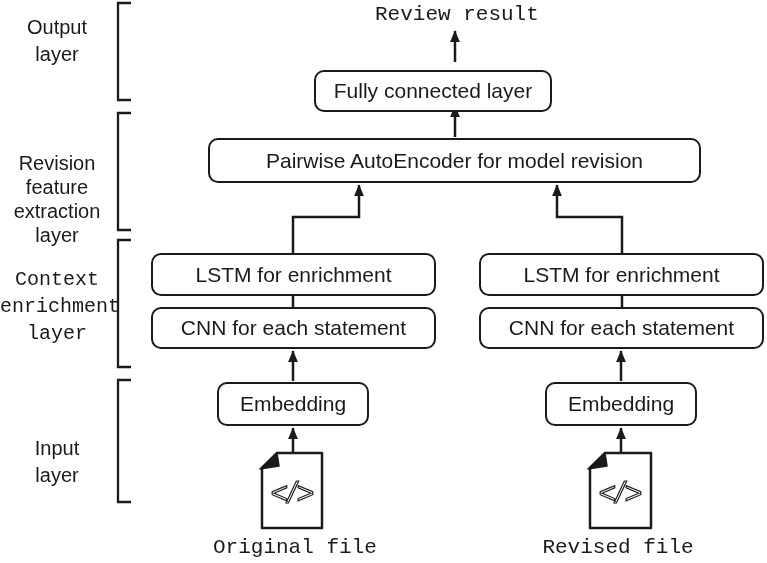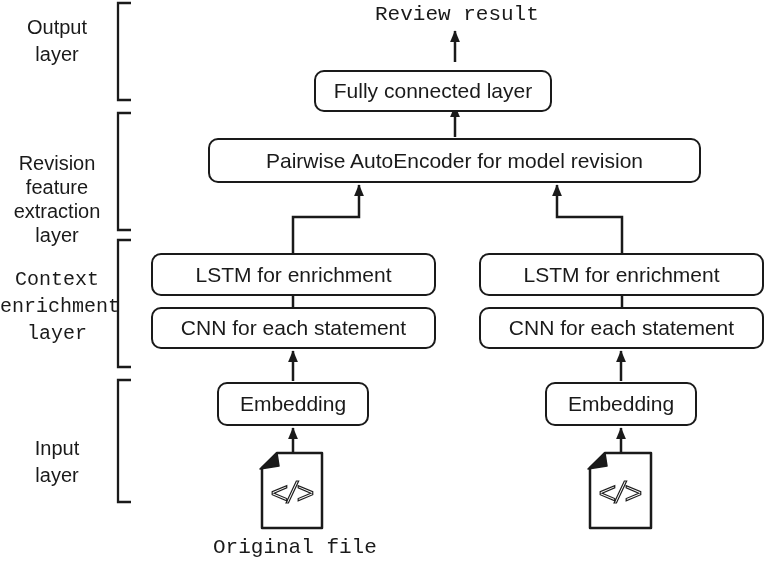--- a/index.html
+++ b/index.html
@@ -119,14 +119,15 @@
   <div class="box" style="left:151px; top:253px; width:285px; height:43px;">LSTM for enrichment</div>
   <div class="box" style="left:479px; top:253px; width:285px; height:43px;">LSTM for enrichment</div>
 
   <div class="box" style="left:151px; top:307px; width:285px; height:42px;">CNN for each statement</div>
   <div class="box" style="left:479px; top:307px; width:285px; height:42px;">CNN for each statement</div>
 
   <div class="box" style="left:217px; top:382px; width:152px; height:44px;">Embedding</div>
   <div class="box" style="left:545px; top:382px; width:152px; height:44px;">Embedding</div>
 
   <div class="caption" style="left:213px; top:536px;text-align:right;">Original file</div>
+  <div class="caption" style="left:538px; top:536px;">Revised file</div>
 
 </div>
 
 </body></html>

